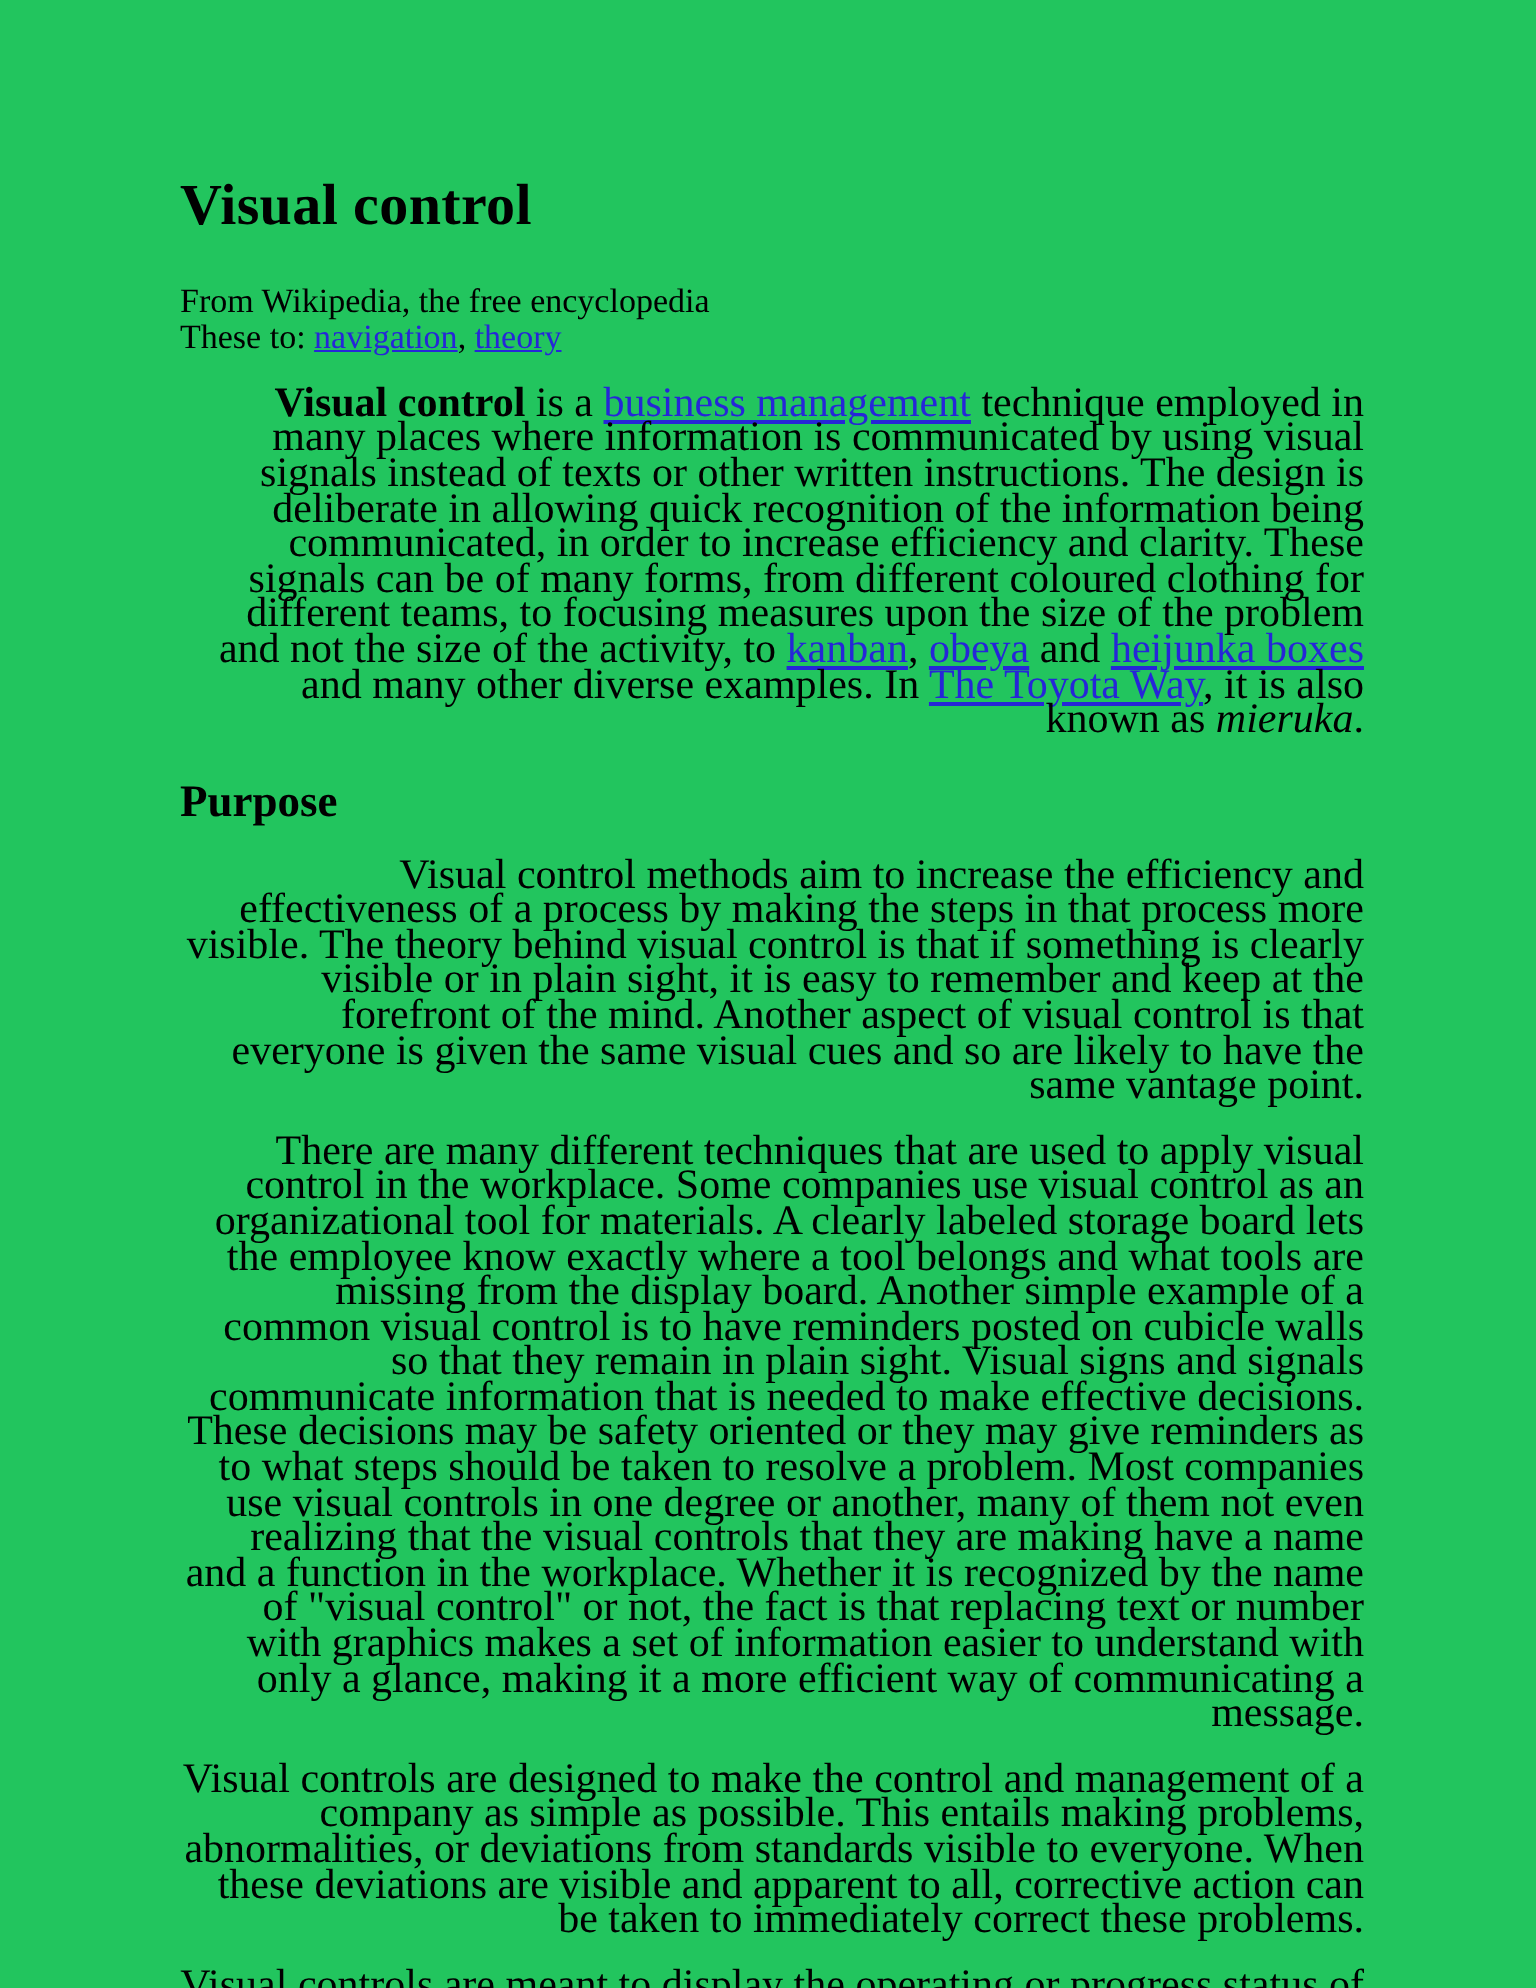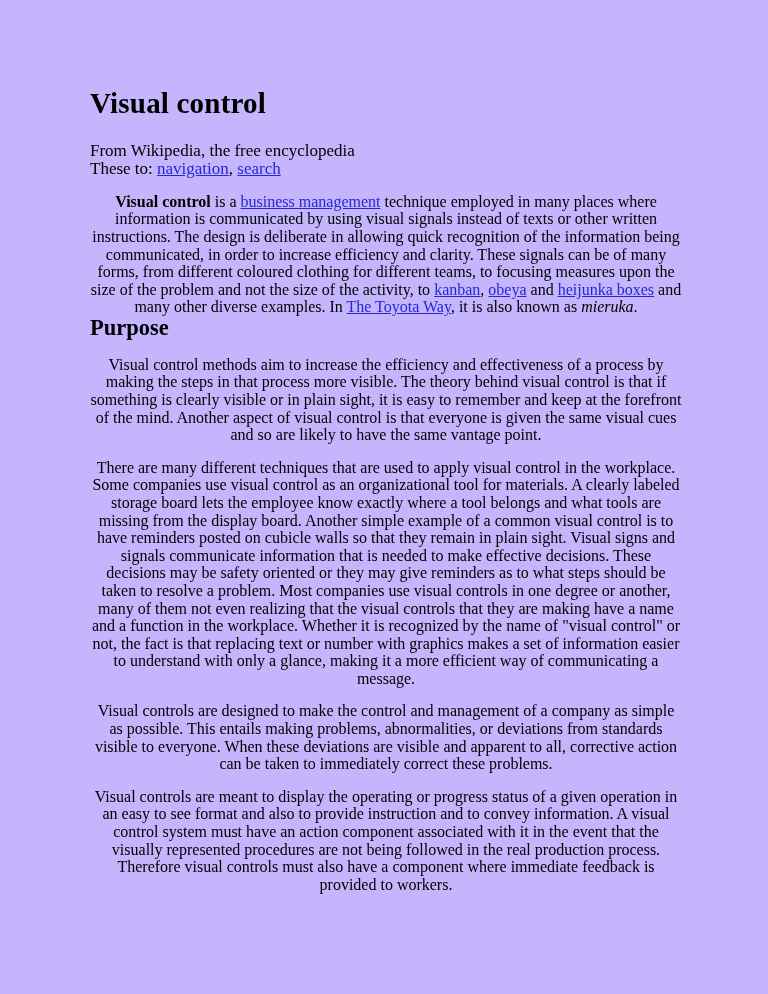--- a/index.html
+++ b/index.html
@@ -8,66 +8,67 @@
     width: 768px;
     height: 994px;
     position: relative;
     overflow: hidden;
     font-family: "Liberation Serif", serif;
     color: #000000;
   }
   .sheet {
     position: absolute;
     inset: 0;
-    background: #c4b5fd;
+    background: #22c55e;
   }
   .content {
     padding: 88px 88px 0 90px;
   }
   h1.doc-title {
     font-size: 29px;
     font-weight: bold;
     line-height: 1.1;
     margin-bottom: 22px;
     letter-spacing: 0.2px;
   }
   .meta {
     font-size: 17px;
     line-height: 18px;
   }
   .body-para {
-    font-size: 16px;
+    font-size: 21px;
     line-height: 17.6px;
     margin-top: 15px;
     width: 592px;
-    text-align: center;
+    text-align: right;
   }
   h2.section-heading {
     font-size: 22.5px;
     font-weight: bold;
     line-height: 1.1;
+    margin-top: 20px;
   }
   a.lnk {
     color: var(--link, #2626d8);
     cursor: pointer;
   }
   .b { font-weight: bold; }
   .i { font-style: italic; }
 </style>
 </head>
 <body style="background: rgb(255, 255, 255); color: rgb(0, 0, 0);">
 
 <div class="sheet">
   <div class="content">
 
     <h1 class="doc-title">Visual control</h1>
 
     <p class="meta">From Wikipedia, the free encyclopedia</p>
 
-    <p class="meta"><span>These to: </span><a class="lnk" href="#">navigation</a><span>, </span><a class="lnk" href="#">search</a></p>
+    <p class="meta"><span>These to: </span><a class="lnk" href="#">navigation</a><span>, </span><a class="lnk" href="#">theory</a></p>
 
     <p class="body-para"><span class="b">Visual control</span><span> is a </span><a href="#" class="lnk">business management</a><span> technique employed in many places where information is communicated by using visual signals instead of texts or other written instructions. The design is deliberate in allowing quick recognition of the information being communicated, in order to increase efficiency and clarity. These signals can be of many forms, from different coloured clothing for different teams, to focusing measures upon the size of the problem and not the size of the activity, to </span><a href="#" class="lnk">kanban</a><span>, </span><a href="#" class="lnk">obeya</a><span> and </span><a href="#" class="lnk">heijunka boxes</a><span> and many other diverse examples. In </span><a href="#" class="lnk">The Toyota Way</a><span>, it is also known as </span><span class="i">mieruka</span><span>.</span></p>
 
     <h2 class="section-heading">Purpose</h2>
 
     <p class="body-para">Visual control methods aim to increase the efficiency and effectiveness of a process by making the steps in that process more visible. The theory behind visual control is that if something is clearly visible or in plain sight, it is easy to remember and keep at the forefront of the mind. Another aspect of visual control is that everyone is given the same visual cues and so are likely to have the same vantage point.</p>
 
     <p class="body-para">There are many different techniques that are used to apply visual control in the workplace. Some companies use visual control as an organizational tool for materials. A clearly labeled storage board lets the employee know exactly where a tool belongs and what tools are missing from the display board. Another simple example of a common visual control is to have reminders posted on cubicle walls so that they remain in plain sight. Visual signs and signals communicate information that is needed to make effective decisions. These decisions may be safety oriented or they may give reminders as to what steps should be taken to resolve a problem. Most companies use visual controls in one degree or another, many of them not even realizing that the visual controls that they are making have a name and a function in the workplace. Whether it is recognized by the name of "visual control" or not, the fact is that replacing text or number with graphics makes a set of information easier to understand with only a glance, making it a more efficient way of communicating a message.</p>
 
     <p class="body-para">Visual controls are designed to make the control and management of a company as simple as possible. This entails making problems, abnormalities, or deviations from standards visible to everyone. When these deviations are visible and apparent to all, corrective action can be taken to immediately correct these problems.</p>

